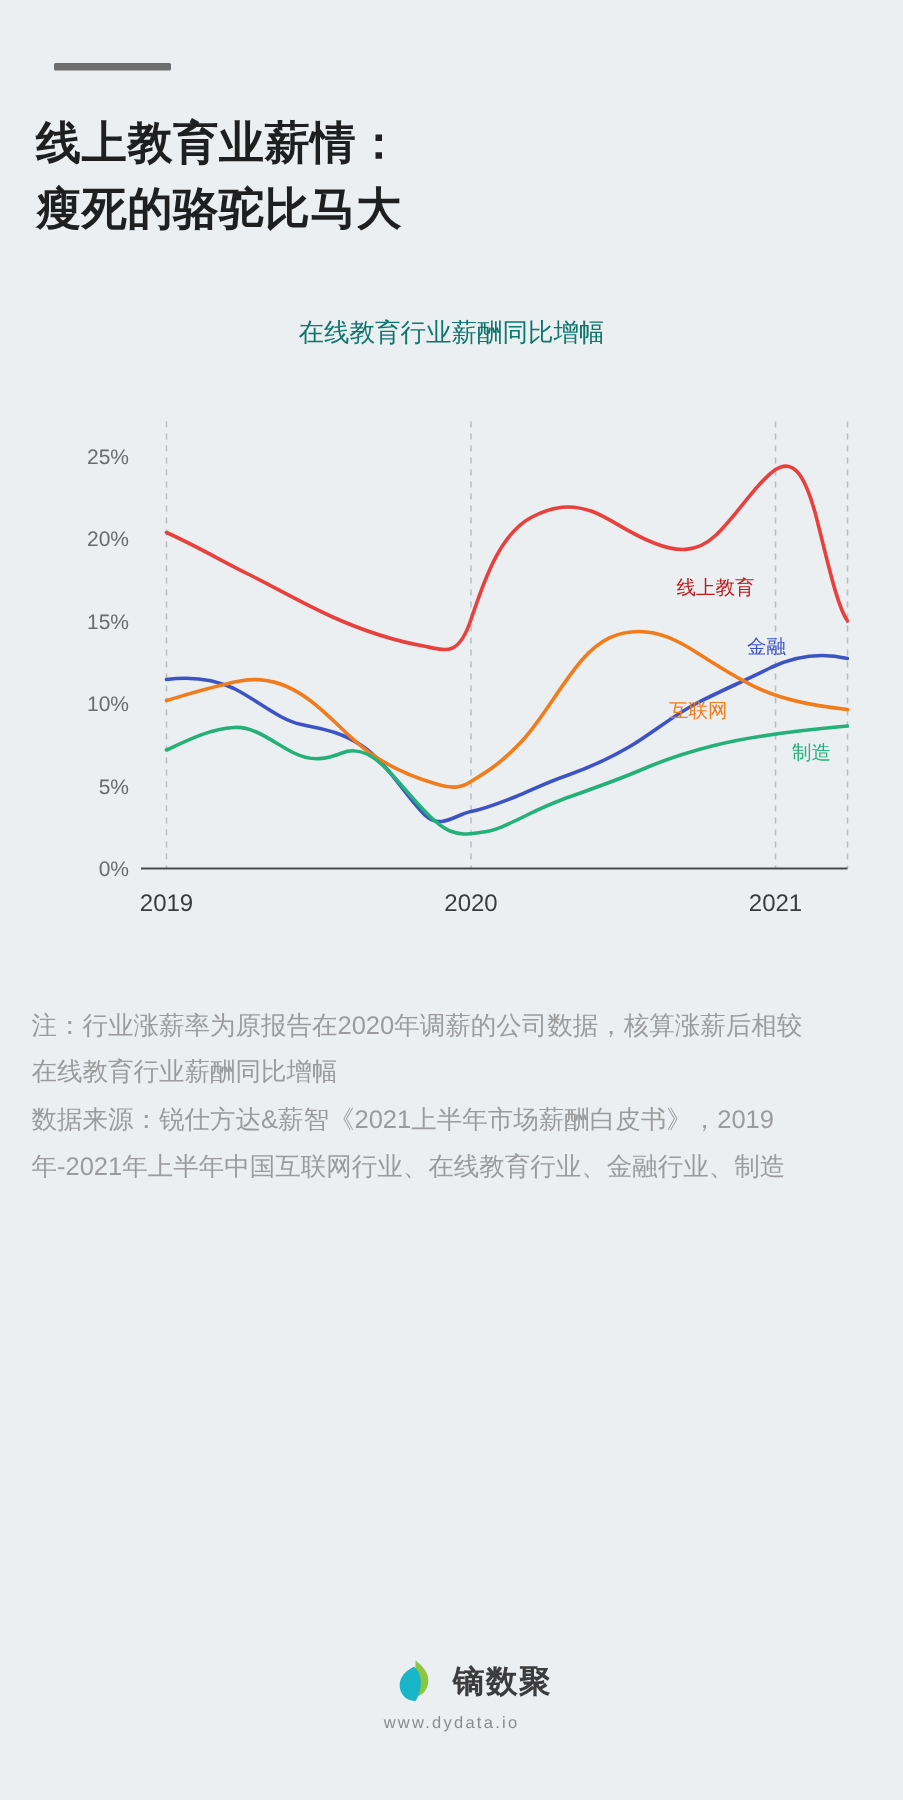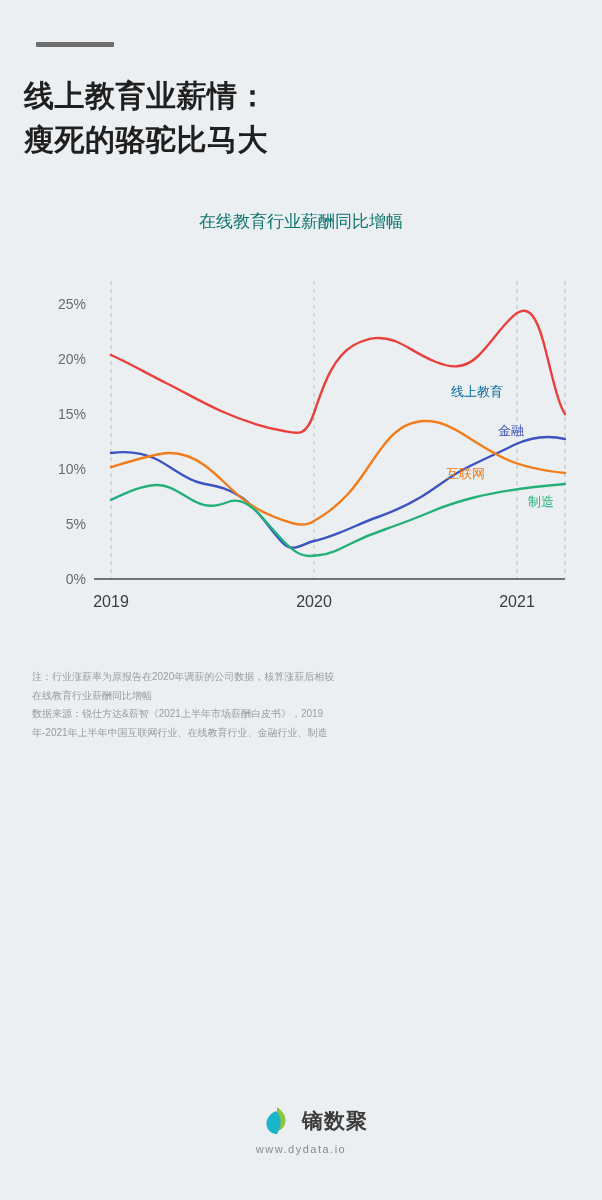--- a/index.html
+++ b/index.html
@@ -66,24 +66,24 @@
 
   .series-label {
     position: absolute;
     font-size: 13px;
     font-weight: normal;
     white-space: nowrap;
   }
 
   .notes {
     position: absolute;
-    left: 32px;
+    left: 21px;
     top: 668px;
     width: 536px;
-    font-size: 10px;
+    font-size: 17px;
     line-height: 1.85;
     color: #9b9b9b;
   }
   .notes p { margin: 0; }
 
   .callout {
     position: absolute;
     left: 36px;
     top: 832px;
     width: 530px;
@@ -181,21 +181,21 @@
 
         <path fill="none" stroke="#e8413d" stroke-width="2.4" stroke-linecap="round" stroke-linejoin="round" d="M75,96 C95,105 110,114 130,124 C150,134 165,143 185,152 C205,161 225,168 248,172 C262,175 270,178 278,154 C288,124 298,97 318,86 C333,78 345,77 359,82 C372,87 382,96 400,103 C415,109 428,110 441,98 C455,85 468,63 481,54 C492,47 500,55 508,85 C516,116 522,145 529,155"></path>
 
         <path fill="none" stroke="#3d53c4" stroke-width="2.4" stroke-linecap="round" stroke-linejoin="round" d="M75,194 C90,192 105,193 120,200 C136,208 150,221 165,224 C178,227 190,228 205,238 C222,249 236,274 248,285 C258,294 268,284 278,282 C288,280 295,277 308,272 C320,267 330,262 342,258 C356,253 370,247 385,238 C400,229 414,217 430,209 C446,201 462,194 478,186 C495,178 512,176 529,180"></path>
 
         <path fill="none" stroke="#f07c1c" stroke-width="2.4" stroke-linecap="round" stroke-linejoin="round" d="M75,208 C92,203 108,198 124,195 C140,192 154,196 168,206 C184,217 196,233 212,244 C228,255 242,260 256,264 C266,267 272,266 278,262 C288,256 298,250 312,235 C326,220 338,197 352,181 C364,167 376,162 390,162 C404,162 416,168 430,177 C444,186 458,195 472,201 C488,208 510,212 529,214"></path>
 
         <path fill="none" stroke="#25b07a" stroke-width="2.4" stroke-linecap="round" stroke-linejoin="round" d="M75,241 C90,234 104,227 120,226 C134,225 146,236 160,243 C172,249 182,247 192,243 C202,239 212,243 224,256 C238,271 252,290 264,295 C272,298 276,297 284,296 C294,295 302,291 314,285 C326,279 338,274 350,270 C364,265 378,260 392,254 C408,247 424,242 440,238 C460,233 495,228 529,225"></path>
       </svg>
 
-      <div class="series-label" style="left:415px; top:124px; color:#0369a1;">线上教育</div>
+      <div class="series-label" style="left:415px; top:124px; color:#b91c1c;">线上教育</div>
       <div class="series-label" style="left:462px; top:163px; color:#3d53c4;">金融</div>
       <div class="series-label" style="left:410px; top:206px; color:#f07c1c;">互联网</div>
       <div class="series-label" style="left:492px; top:234px; color:#25b07a;">制造</div>
     </div>
   </div>
 
   <div class="notes">
     <p>注：行业涨薪率为原报告在2020年调薪的公司数据，核算涨薪后相较</p>
     <p>在线教育行业薪酬同比增幅</p>
     <p>数据来源：锐仕方达&amp;薪智《2021上半年市场薪酬白皮书》，2019</p>

